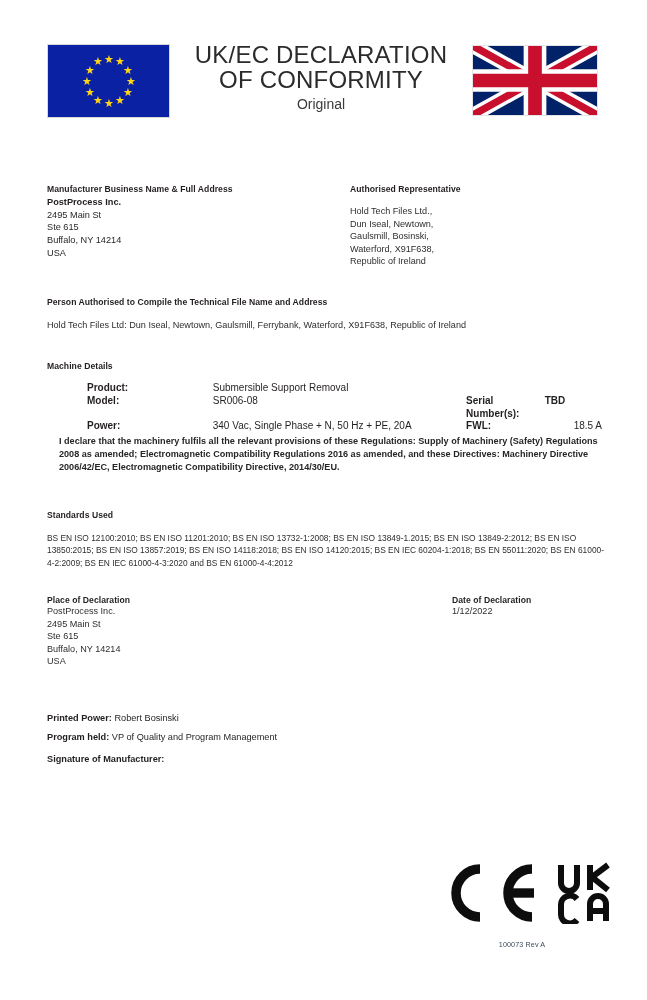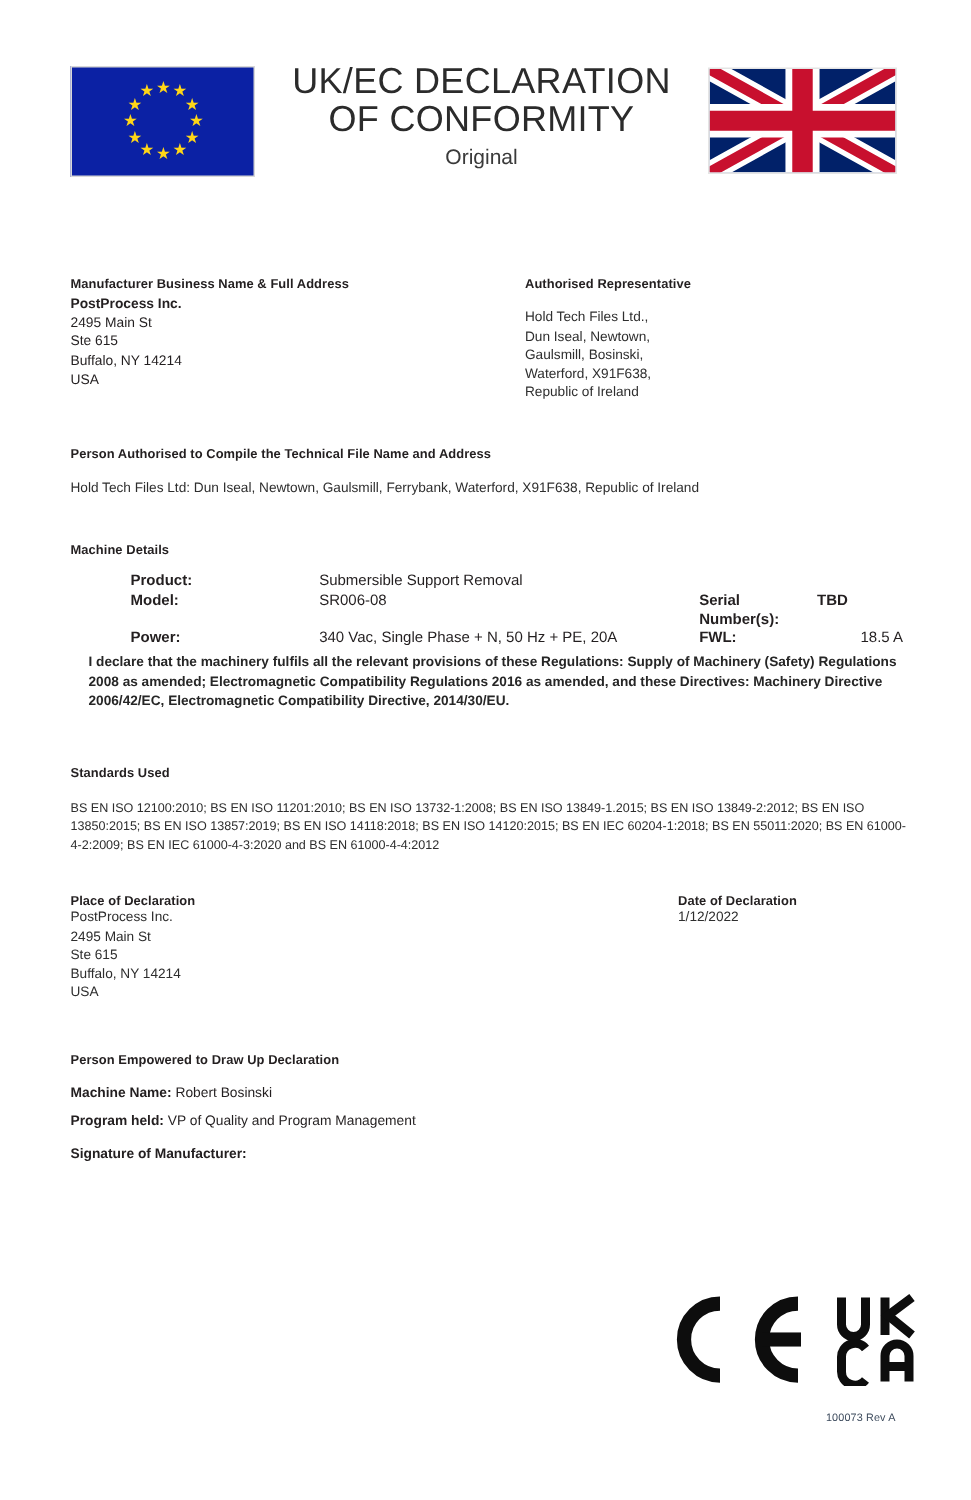--- a/index.html
+++ b/index.html
@@ -94,21 +94,21 @@
   .kv .b { font-weight: bold; }
 
   
   .marks { position: absolute; left: 446px; top: 862px; }
   .ce-mark svg, .ukca-mark svg { display: block; }
   .mark-row { display: flex; align-items: center; gap: 18px; }
   .footer-code {
     position: absolute;
     left: 447px; top: 940px;
     width: 150px;
-    text-align: right;
+    text-align: center;
     font-size: 7.2px;
     color: #3c4a5c;
     letter-spacing: 0.1px;
   }
 </style>
 </head>
 <body>
 
 <div id="page">
 
@@ -208,24 +208,23 @@
     <div class="t">Buffalo, NY 14214</div>
     <div class="t">USA</div>
   </div>
 
   <div class="blk" style="left:452px; top:595px; width:160px;">
     <div class="h">Date of Declaration</div>
     <div class="t">1/12/2022</div>
   </div>
 
   <div class="blk" style="left:47px; top:701px; width:500px;">
-    <div class="h">Person Empowered to Draw Up Declaration</div>
 
     <div class="kv" style="margin-top:11px;">
-      <span class="b">Machine Name:</span>
+      <span class="b">Printed Power:</span>
       <span>Robert Bosinski</span>
     </div>
 
     <div class="kv" style="margin-top:6px;">
       <span class="b">Program held:</span>
       <span>VP of Quality and Program Management</span>
     </div>
 
     <div class="kv b" style="margin-top:9px;">Signature of Manufacturer:</div>
   </div>

